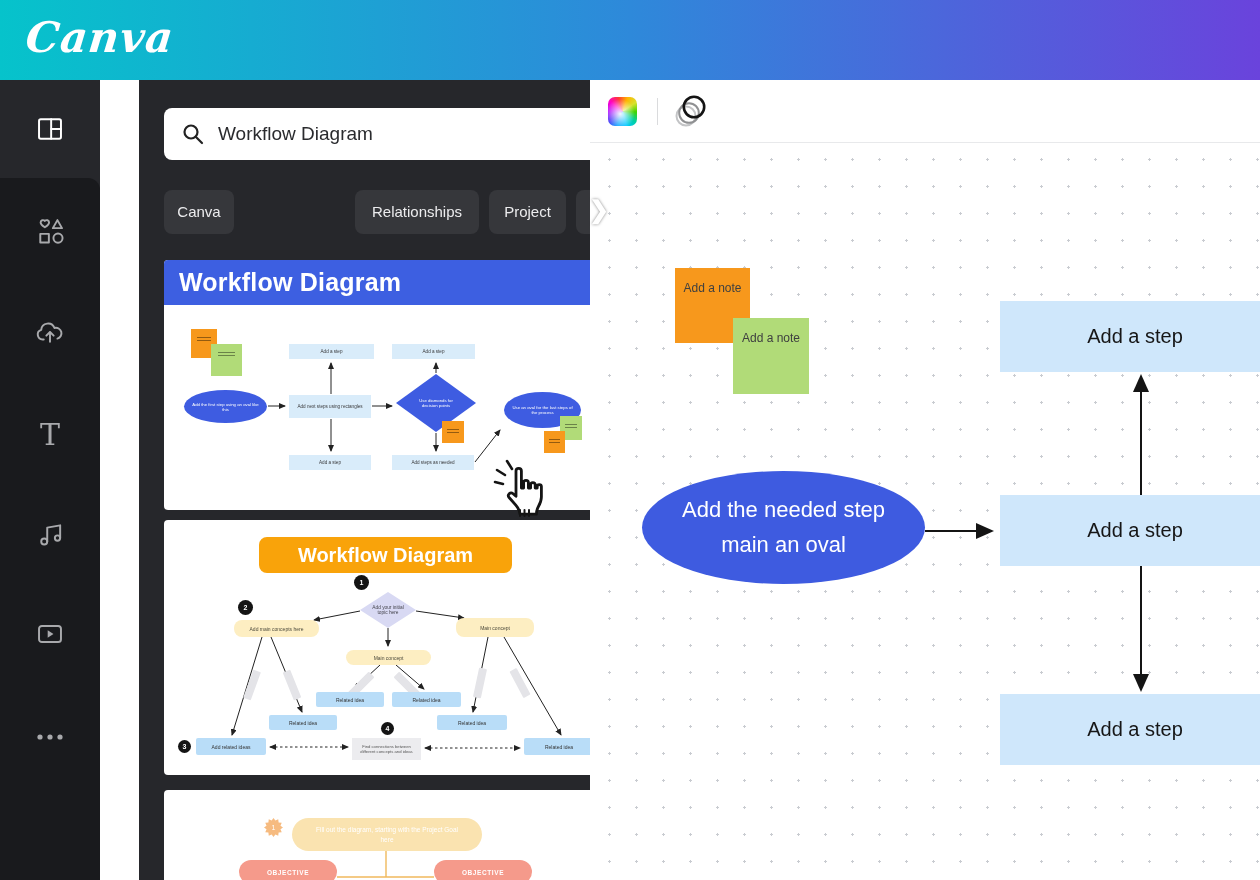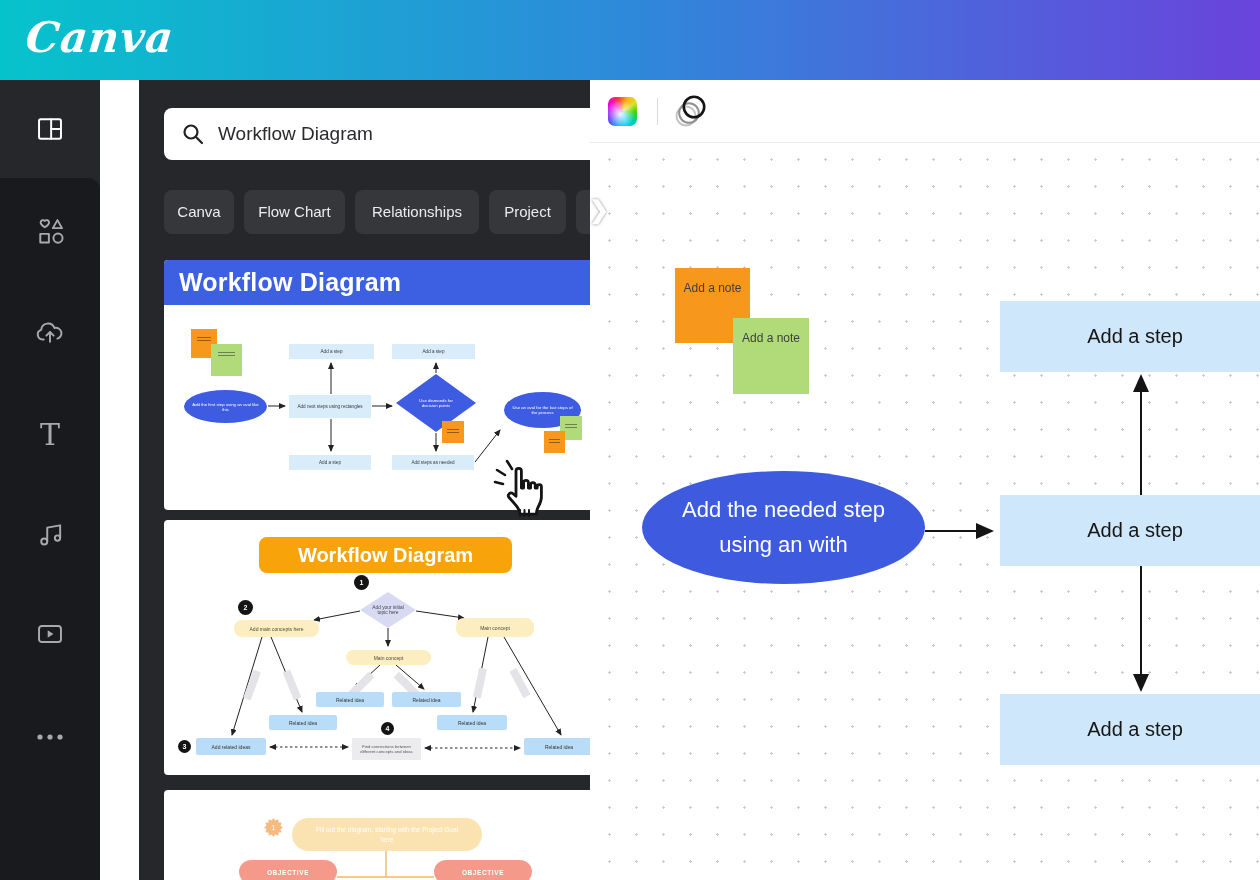--- a/index.html
+++ b/index.html
@@ -219,21 +219,20 @@
     <span>
       <svg width="24" height="24" viewBox="0 0 24 24" fill="none" stroke="#222" stroke-width="2.2" stroke-linecap="round">
           <circle cx="10" cy="10" r="6.5"></circle>
           <line x1="15" y1="15" x2="21" y2="21"></line>
         </svg>
     </span>
     <input id="search-input" type="text" value="Workflow Diagram" style="">
   </div>
 
   <div class="chip" id="chip0">Canva</div>
-  <div class="chip" id="chip1">Flow Chart</div>
   <div class="chip" id="chip2">Relationships</div>
   <div class="chip" id="chip3">Project</div>
   <div class="chip" id="chip4">T</div>
   <div id="chip-chevron">❯</div>
 
   <div class="card" id="card1">
     <div id="c1-header">Workflow Diagram</div>
     <div id="c1-body">
       <svg class="arrows" width="442" height="205">
         <defs>
@@ -366,21 +365,21 @@
       <g stroke="#141414" stroke-width="2" fill="none">
         <line x1="335" y1="387" x2="400" y2="387" marker-end="url(#m3)"></line>
         <line x1="551" y1="351" x2="551" y2="234" marker-end="url(#m3)"></line>
         <line x1="551" y1="421" x2="551" y2="544" marker-end="url(#m3)"></line>
       </g>
     </svg>
     <div class="note" id="note-orange">Add a note</div>
     <div class="note" id="note-green">Add a note</div>
     <div id="cv-oval">
       <span>Add the needed step</span>
-      <span>using an with</span>
+      <span>main an oval</span>
     </div>
     <div class="step-box" id="step-top">Add a step</div>
     <div class="step-box" id="step-mid">Add a step</div>
     <div class="step-box" id="step-bot">Add a step</div>
   </div>
 </div>
 
 <div id="cursor">
   <svg width="52" height="64" viewBox="0 0 52 64">
     <g stroke="#141414" stroke-width="2.6" stroke-linecap="round" fill="none">

